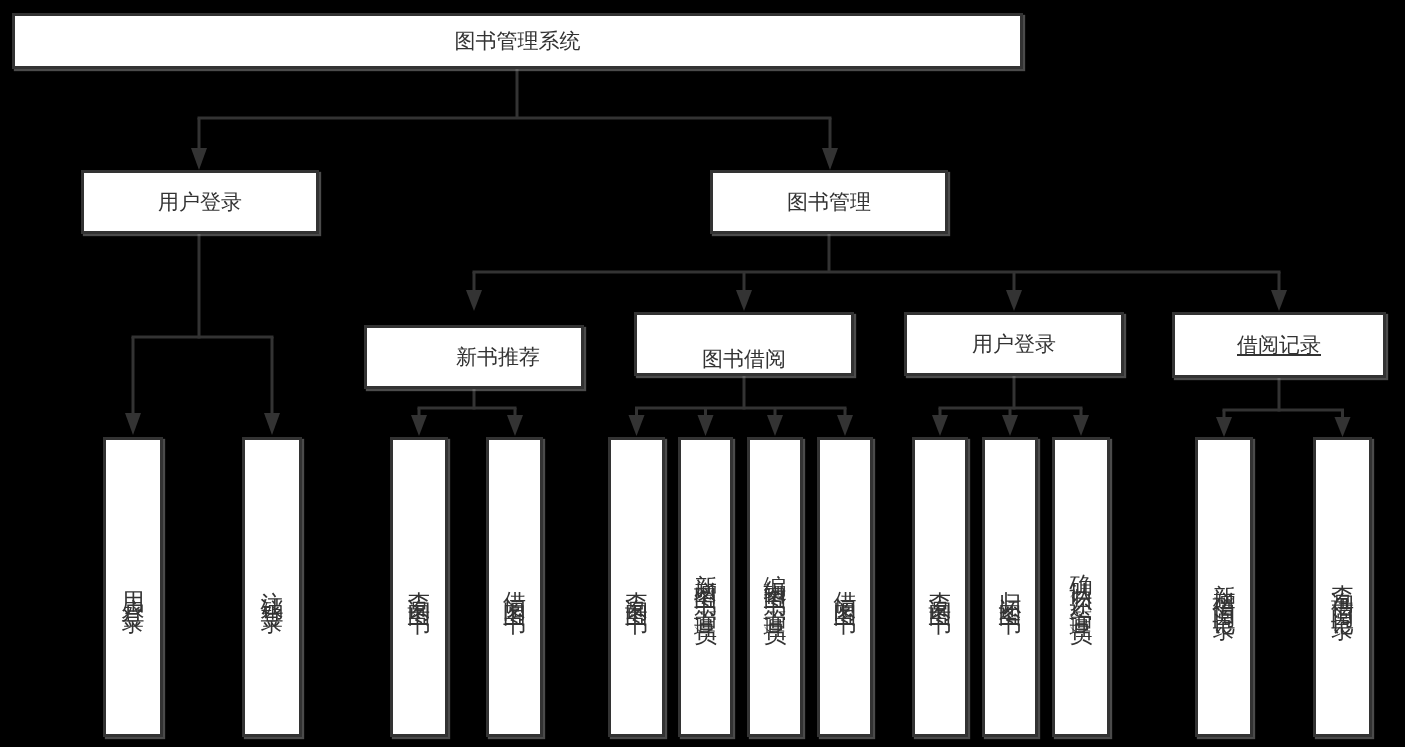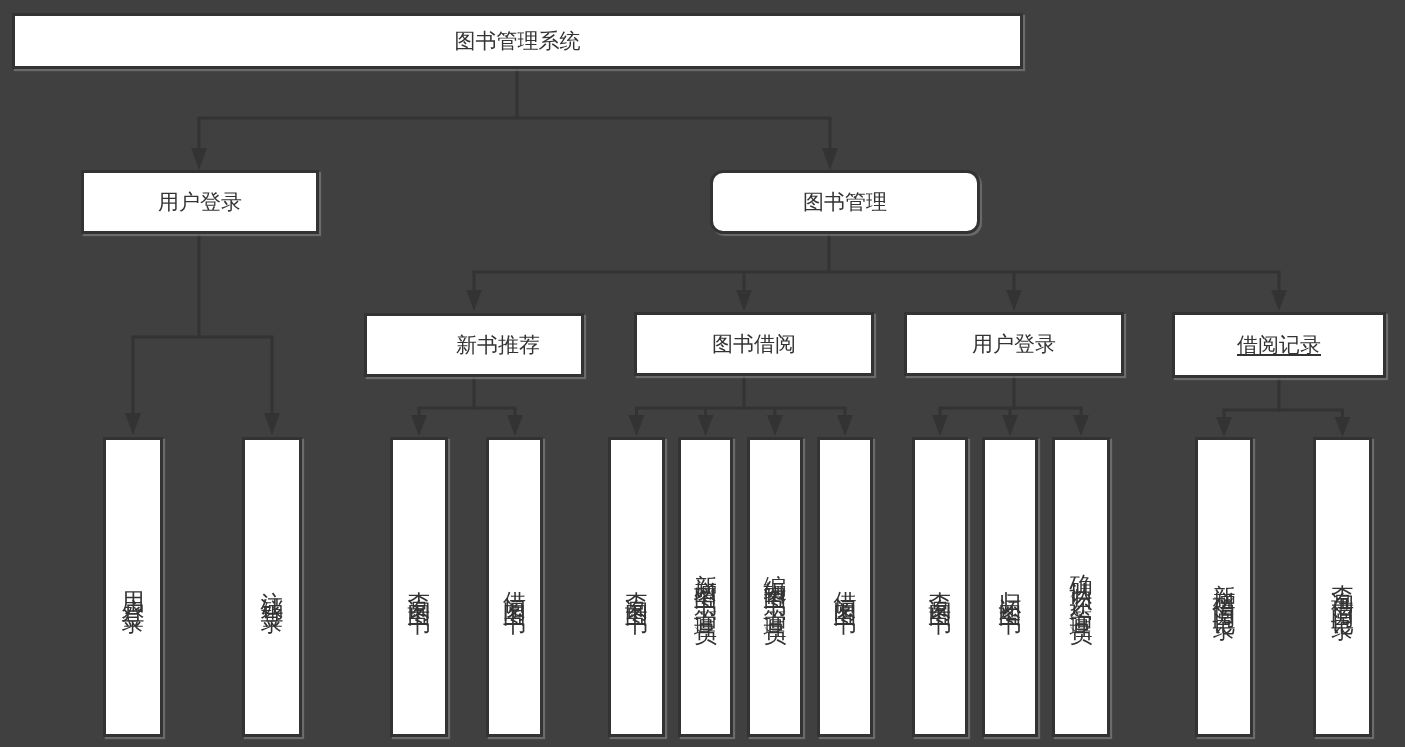--- a/index.html
+++ b/index.html
@@ -1,19 +1,19 @@
 <!DOCTYPE html>
 <html><head>
 <meta charset="utf-8">
 <style>
   html,body{margin:0;padding:0;background:#ffffff;}
   .canvas{
     position:relative;
     width:1405px;height:747px;
-    background:#404040;
+    background:#000000;
     overflow:hidden;
     font-family:"Liberation Sans","DejaVu Sans",sans-serif;
   }
   .wires{position:absolute;left:0;top:0;z-index:0;}
   .wires path{stroke:#333333;stroke-width:3;fill:none;}
   .wires polygon{fill:#333333;stroke:none;}
   .node{
     position:absolute;
     box-sizing:border-box;
     background:#ffffff;
@@ -121,28 +121,28 @@
     <polygon points="1334.5,417 1350.5,417 1342.5,437"></polygon>
   </svg>
 
   <div class="node" style="left:12px;top:13px;width:1011px;height:56px;">
     <span>图书管理系统</span>
   </div>
 
   <div class="node" style="left:81px;top:170px;width:238px;height:64px;">
     <span>用户登录</span>
   </div>
-  <div class="node" style="left:710px;top:170px;width:270px;height:64px;border-radius:13px;">
+  <div class="node" style="left:710px;top:170px;width:238px;height:64px;">
     <span>图书管理</span>
   </div>
 
-  <div class="node" style="left:364px;top:313px;width:220px;height:64px;padding-left:48px;">
+  <div class="node" style="left:364px;top:325px;width:220px;height:64px;padding-left:48px;">
     <span>新书推荐</span>
   </div>
-  <div class="node" style="left:634px;top:312px;width:240px;height:64px;">
+  <div class="node" style="left:634px;top:312px;width:220px;height:64px;align-items:flex-end;">
     <span>图书借阅</span>
   </div>
   <div class="node" style="left:904px;top:312px;width:220px;height:64px;">
     <span>用户登录</span>
   </div>
   <div class="node" style="left:1172px;top:312px;width:214px;height:66px;text-decoration:underline;">
     <span>借阅记录</span>
   </div>
 
   <div class="leaf" style="left:103px;width:60px;">

